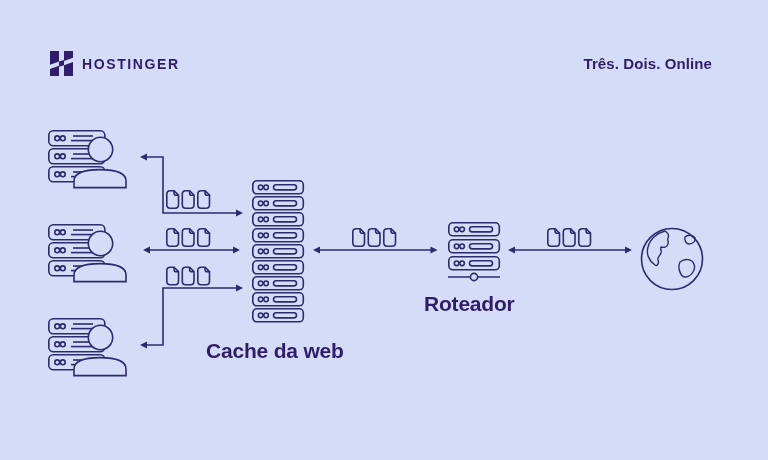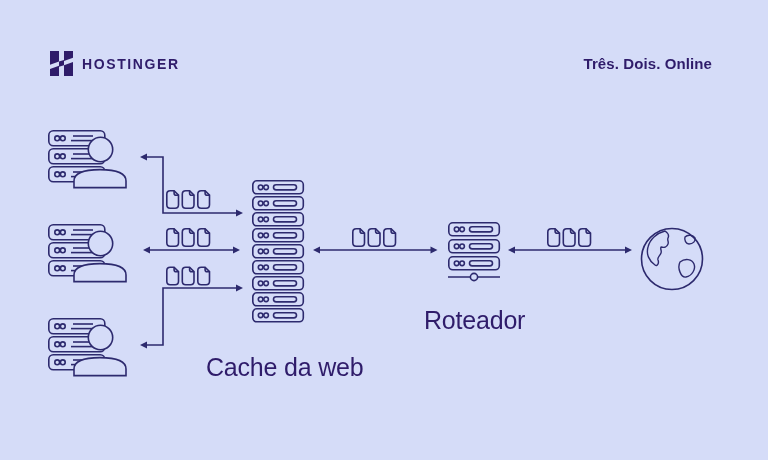--- a/index.html
+++ b/index.html
@@ -13,21 +13,21 @@
   .stage{position:relative;width:768px;height:460px;background:var(--background);}
   .header{position:absolute;left:0;top:0;width:768px;height:90px;}
   .brand{position:absolute;left:50px;top:51px;display:flex;align-items:center;gap:9px;}
   .brand-text{color:var(--text);font-weight:700;font-size:14px;letter-spacing:1.6px;}
   .tagline{position:absolute;right:56px;top:55px;color:var(--text);font-weight:700;font-size:15px;letter-spacing:.1px;}
   svg.diagram{position:absolute;left:0;top:0;}
   .shape{fill:var(--background);stroke:var(--line);stroke-width:1.6;}
   .ln{fill:none;stroke:var(--line);stroke-width:1.6;}
   .thin{fill:none;stroke:var(--line);stroke-width:1.4;stroke-linejoin:round;}
   .head{fill:var(--line);stroke:none;}
-  .node-label{position:absolute;color:var(--text);font-weight:400;font-size:25px;letter-spacing:-.2px;white-space:nowrap;margin-top:14px;}
+  .node-label{position:absolute;color:var(--text);font-weight:700;font-size:21px;letter-spacing:-.2px;white-space:nowrap;}
   #lbl-users{left:42px;top:385px;}
   #lbl-cache{left:206px;top:339px;text-align:right;}
   #lbl-router{left:424px;top:292px;}
   #lbl-internet{left:629px;top:291px;}
 </style>
 </head>
 <body>
 
 <div class="stage">
 

